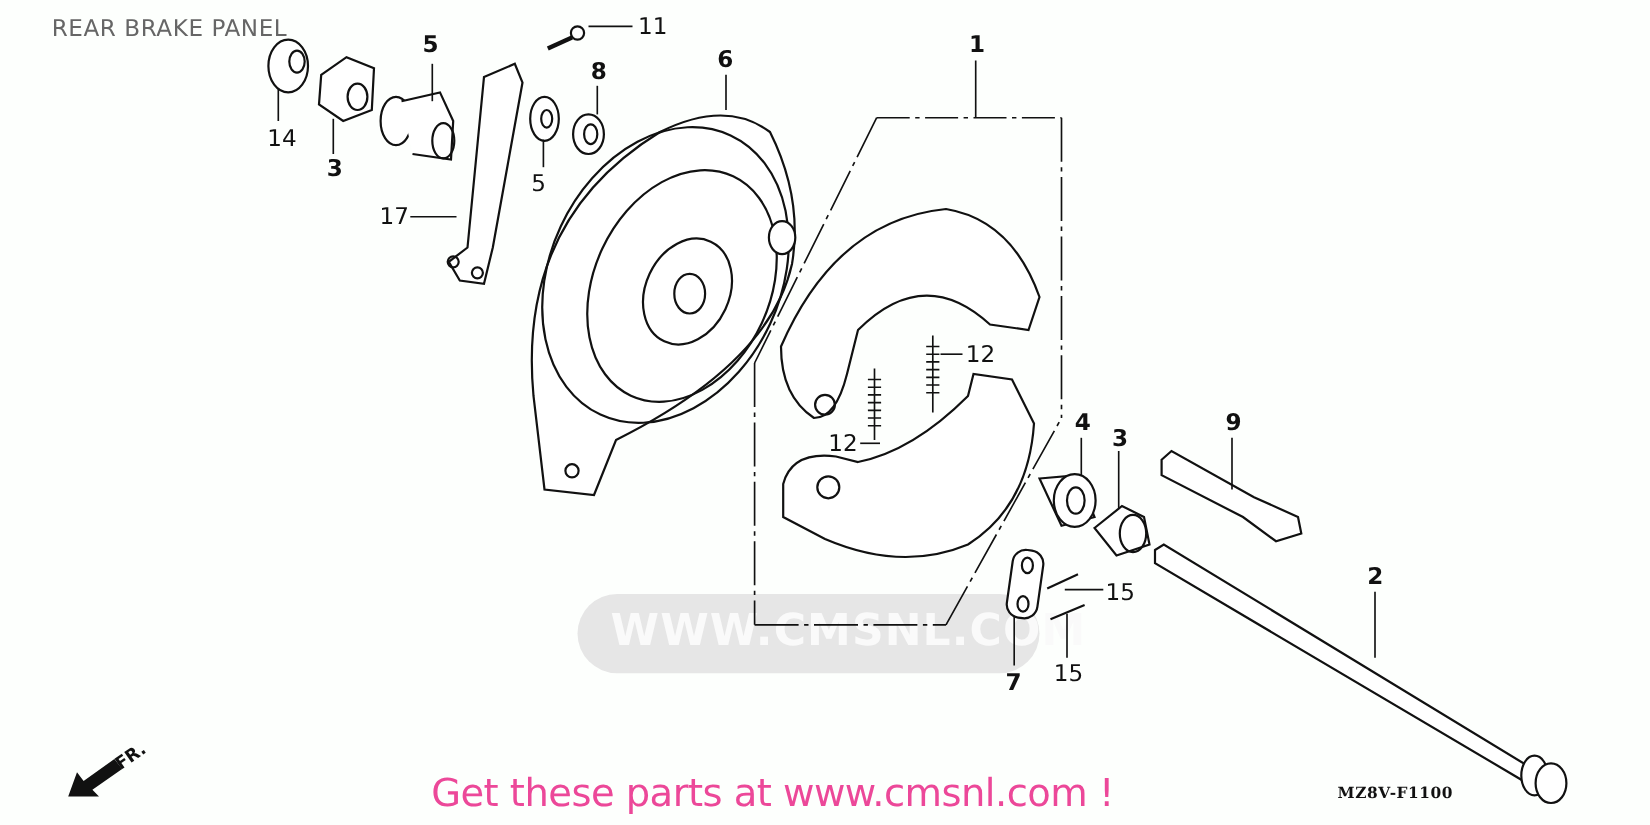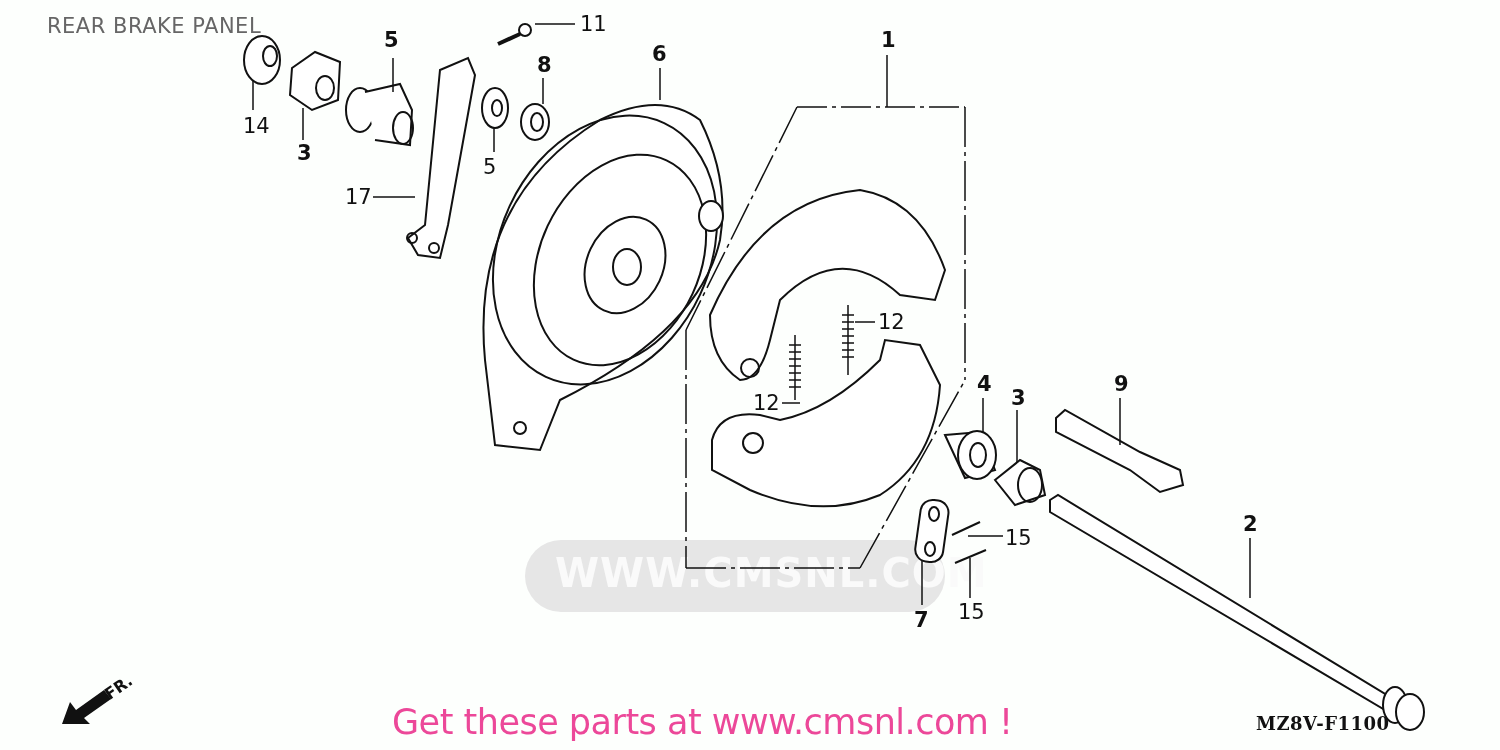--- a/index.html
+++ b/index.html
@@ -1,19 +1,19 @@
 <!DOCTYPE html>
 <html><head>
 <meta charset="utf-8">
 <style>
   html, body { margin: 0; padding: 0; background: #fdfffd; }
   body { width: 1500px; height: 750px; position: relative; overflow: hidden; font-family: "Liberation Sans", sans-serif; }
   .title { position: absolute; left: 22px; top: 14px; font-size: 21px; color: #666; letter-spacing: 0.5px; font-family: "DejaVu Sans", sans-serif; margin-left: 25px; }
   .footer { position: absolute; left: 392px; top: 702px; font-size: 35px; color: #ec4899; font-family: "DejaVu Sans", sans-serif; letter-spacing: -0.5px; }
-  .code { position: absolute; left: 1256px; top: 713px; font-size: 18px; color: #111; font-family: "DejaVu Serif", serif; font-weight: bold; letter-spacing: 0.5px; }
+  .code { position: absolute; left: 1216px; top: 713px; font-size: 14px; color: #111; font-family: "DejaVu Serif", serif; font-weight: bold; letter-spacing: 0.5px; }
   .lbl { position: absolute; font-size: 21px; color: #111; font-weight: normal; font-family: "DejaVu Sans", sans-serif; line-height: 1; }
   .lbl.b { font-weight: bold; }
   svg.diagram { position: absolute; left: 0; top: 0; }
   .wm { position: absolute; left: 525px; top: 540px; width: 420px; height: 72px; border-radius: 36px; background: #e6e6e6; }
   .wm-text { position: absolute; left: 555px; top: 550px; font-size: 40px; font-weight: bold; color: #fafafa; font-family: "DejaVu Sans", sans-serif; letter-spacing: 1px; text-align: right; }
 </style>
 </head>
 <body>
 
 <div class="title">REAR BRAKE PANEL</div>

